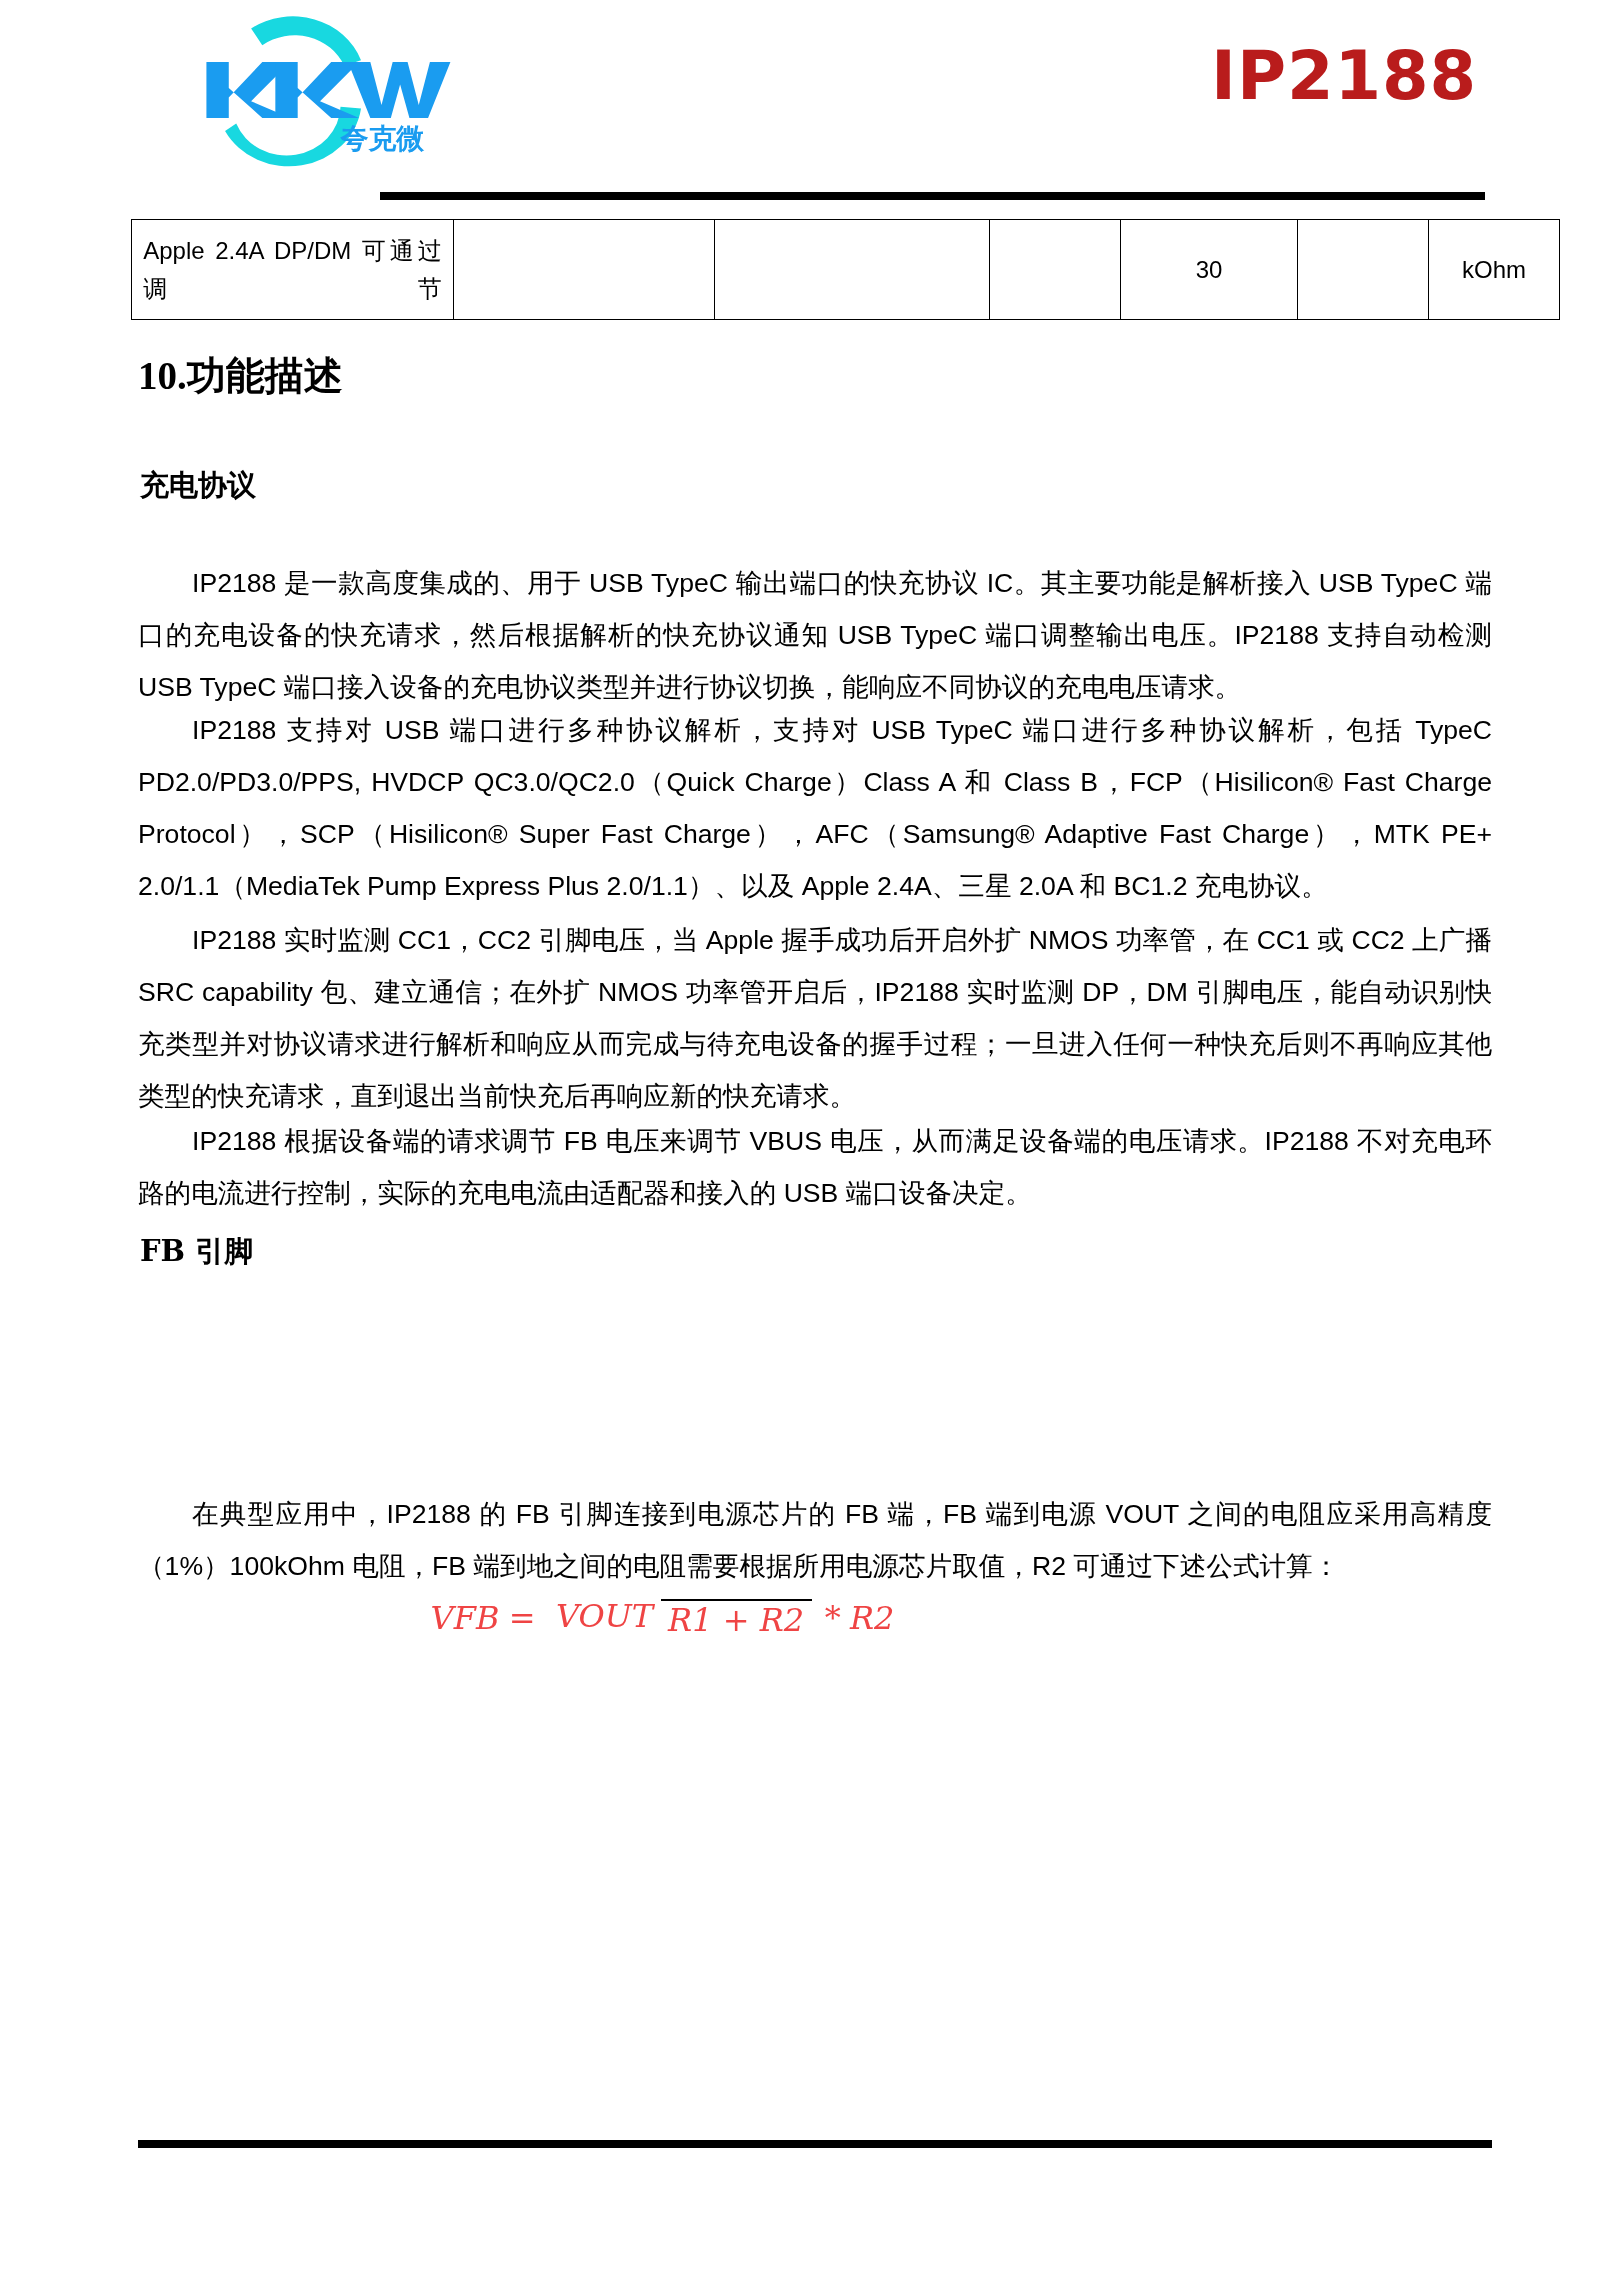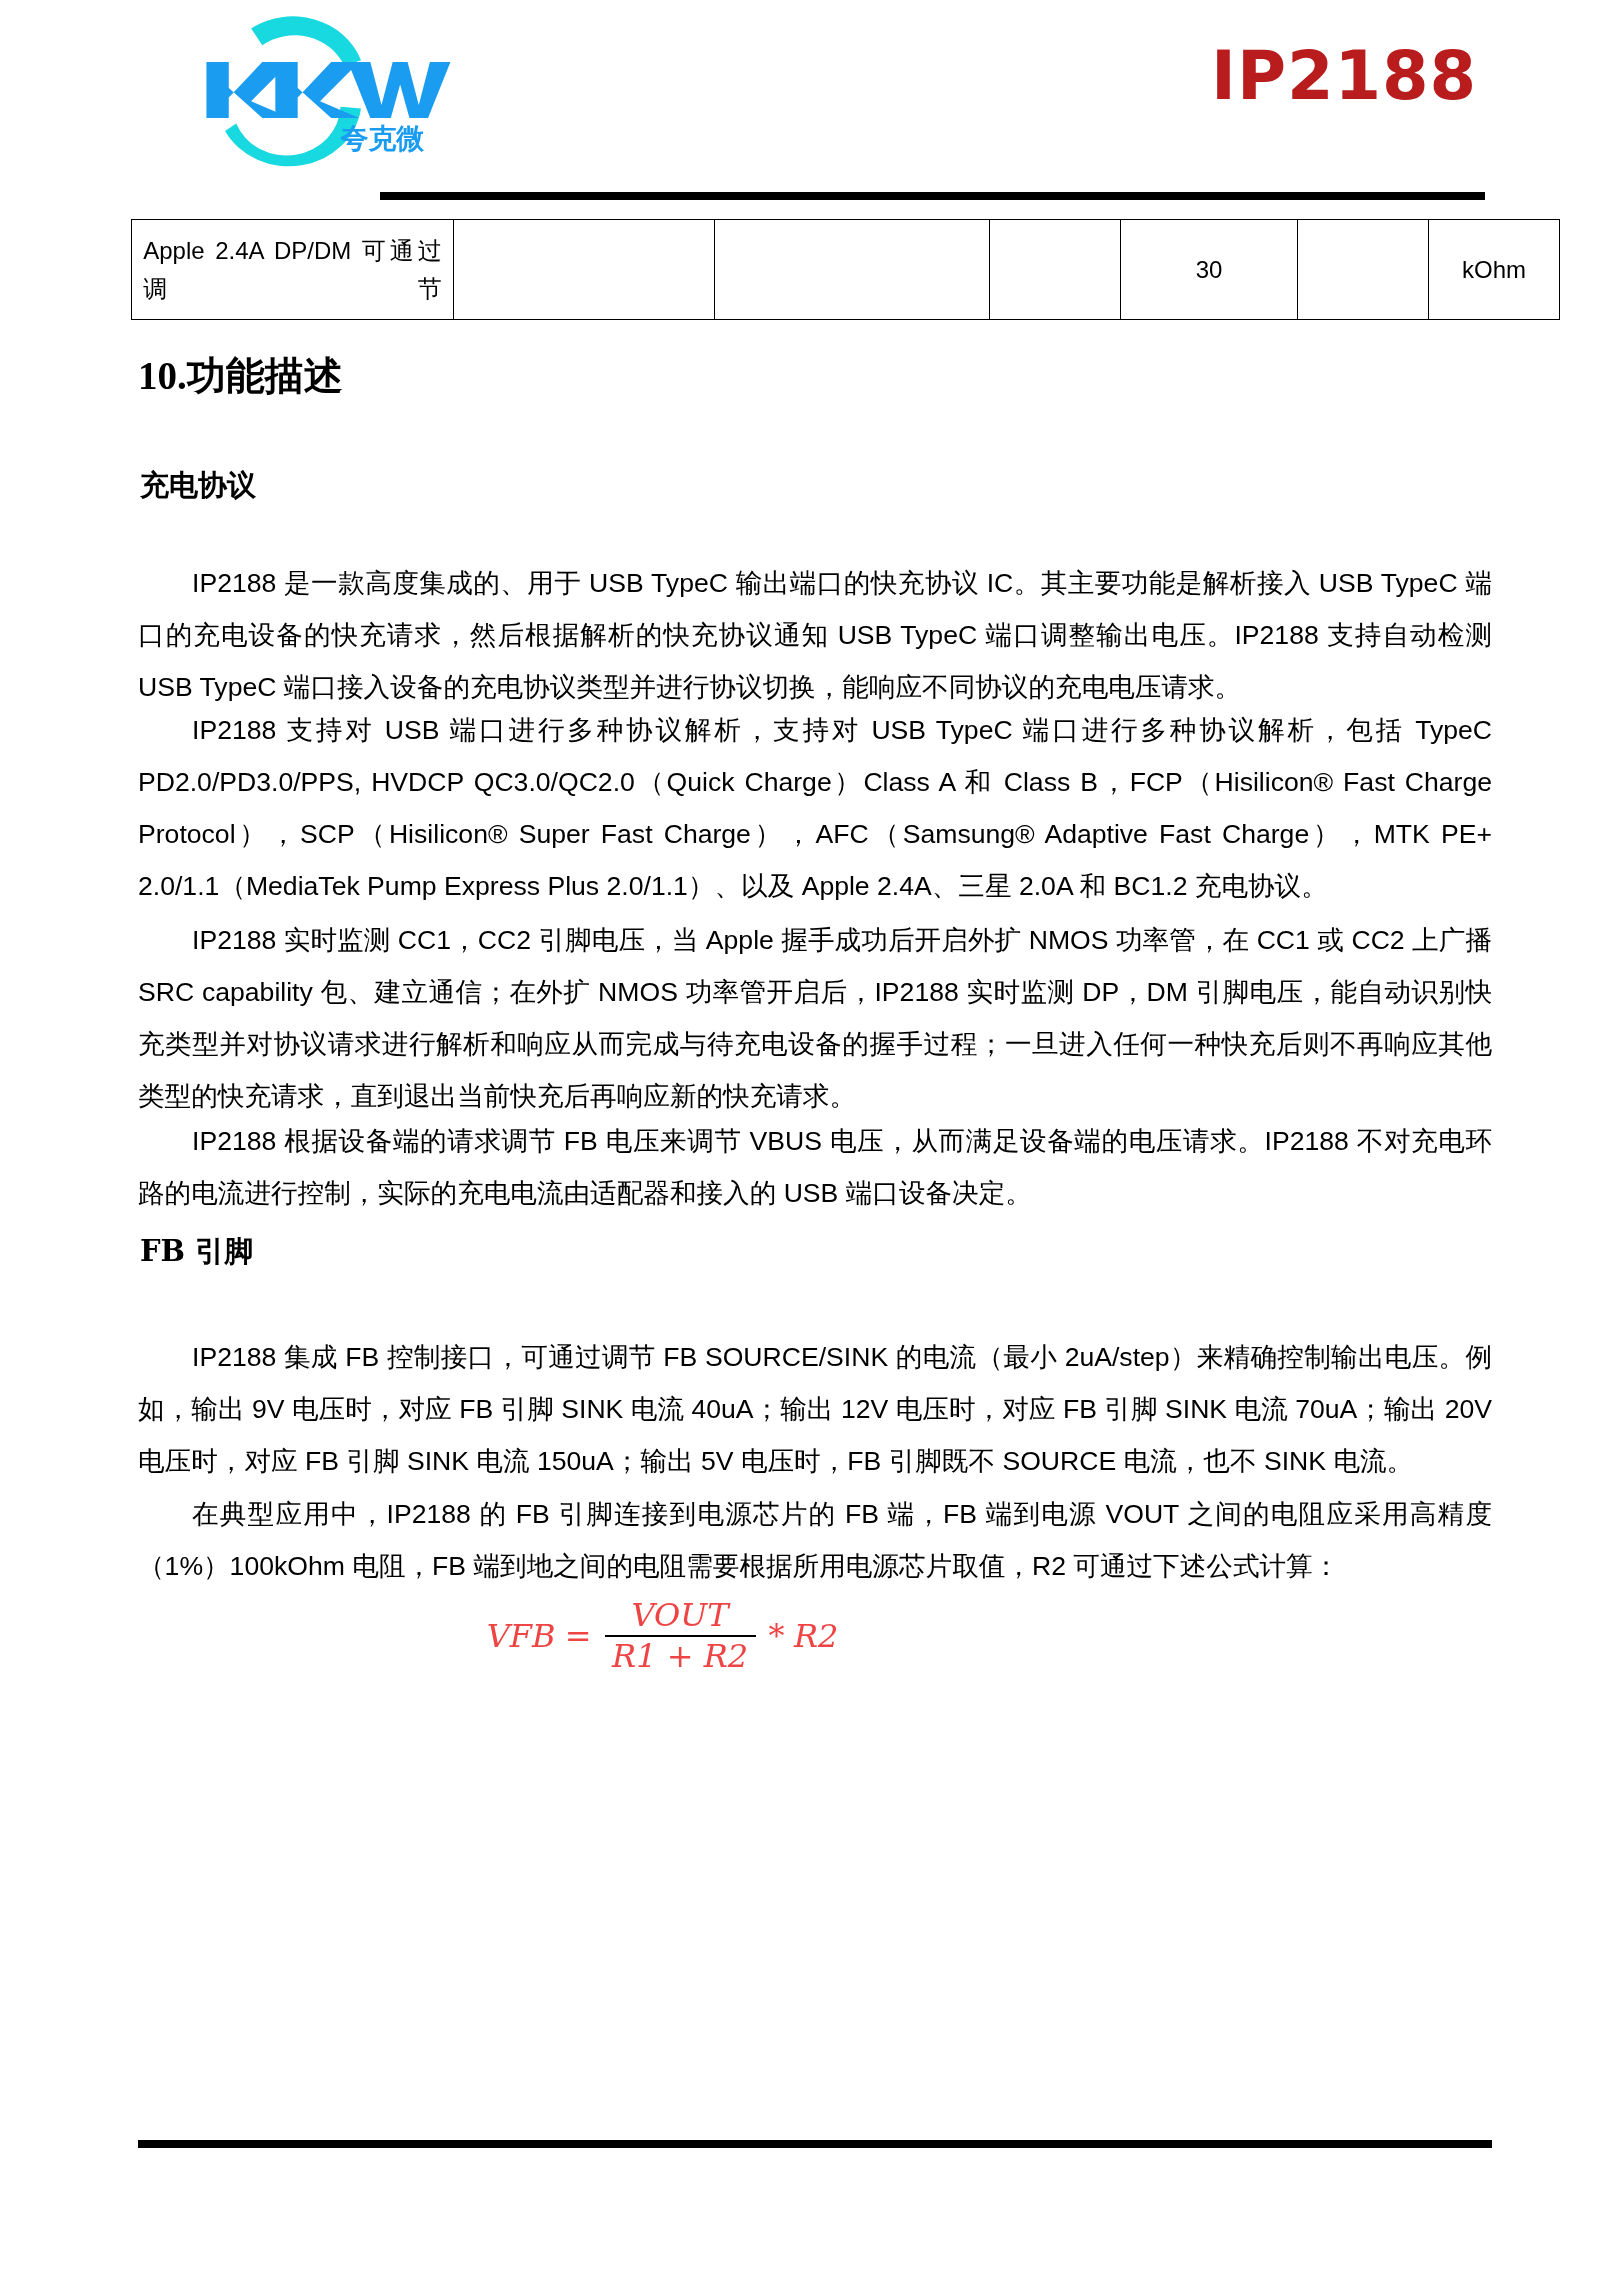--- a/index.html
+++ b/index.html
@@ -134,21 +134,21 @@
     font-size: 32px;
     color: #ef4444;
   }
   .formula .eq {
     display: inline-flex;
     align-items: center;
     gap: 9.3px;
   }
   .formula .frac {
     display: inline-flex;
-    flex-direction: column;
+    flex-direction: row;
     align-items: center;
     vertical-align: middle;
     margin: 0 3.7px;
   }
   .formula .num {
     padding: 0 7.5px 2.8px 7.5px;
     line-height: 1.05;
   }
   .formula .den {
     padding: 2.8px 7.5px 0 7.5px;
@@ -223,21 +223,20 @@
   <div class="para" style="top:557px;">IP2188 是一款高度集成的、用于 USB TypeC 输出端口的快充协议 IC。其主要功能是解析接入 USB TypeC 端口的充电设备的快充请求，然后根据解析的快充协议通知 USB TypeC 端口调整输出电压。IP2188 支持自动检测 USB TypeC 端口接入设备的充电协议类型并进行协议切换，能响应不同协议的充电电压请求。</div>
 
   <div class="para" style="top:704px;">IP2188 支持对 USB 端口进行多种协议解析，支持对 USB TypeC 端口进行多种协议解析，包括 TypeC PD2.0/PD3.0/PPS, HVDCP QC3.0/QC2.0（Quick Charge）Class A 和 Class B，FCP（Hisilicon® Fast Charge Protocol），SCP（Hisilicon® Super Fast Charge），AFC（Samsung® Adaptive Fast Charge），MTK PE+ 2.0/1.1（MediaTek Pump Express Plus 2.0/1.1）、以及 Apple 2.4A、三星 2.0A 和 BC1.2 充电协议。</div>
 
   <div class="para" style="top:914px;">IP2188 实时监测 CC1，CC2 引脚电压，当 Apple 握手成功后开启外扩 NMOS 功率管，在 CC1 或 CC2 上广播 SRC capability 包、建立通信；在外扩 NMOS 功率管开启后，IP2188 实时监测 DP，DM 引脚电压，能自动识别快充类型并对协议请求进行解析和响应从而完成与待充电设备的握手过程；一旦进入任何一种快充后则不再响应其他类型的快充请求，直到退出当前快充后再响应新的快充请求。</div>
 
   <div class="para" style="top:1115px;">IP2188 根据设备端的请求调节 FB 电压来调节 VBUS 电压，从而满足设备端的电压请求。IP2188 不对充电环路的电流进行控制，实际的充电电流由适配器和接入的 USB 端口设备决定。</div>
 
   <div class="sub-heading serif" style="top:1232px;">FB 引脚</div>
 
-  <div class="para" style="top:1331px;">IP2188 集成 FB 控制接口，可通过调节 FB SOURCE/SINK 的电流（最小 2uA/step）来精确控制输出电压。例如，输出 9V 电压时，对应 FB 引脚 SINK 电流 40uA；输出 12V 电压时，对应 FB 引脚 SINK 电流 70uA；输出 20V 电压时，对应 FB 引脚 SINK 电流 150uA；输出 5V 电压时，FB 引脚既不 SOURCE 电流，也不 SINK 电流。</div>
 
   <div class="para" style="top:1488px;">在典型应用中，IP2188 的 FB 引脚连接到电源芯片的 FB 端，FB 端到电源 VOUT 之间的电阻应采用高精度（1%）100kOhm 电阻，FB 端到地之间的电阻需要根据所用电源芯片取值，R2 可通过下述公式计算：</div>
 
   <div class="formula" style="top:1599px;">
     <span class="eq">
       <span>VFB</span>
       <span>=</span>
       <span class="frac">
         <span class="num">VOUT</span>
         <span class="den">R1 + R2</span>

